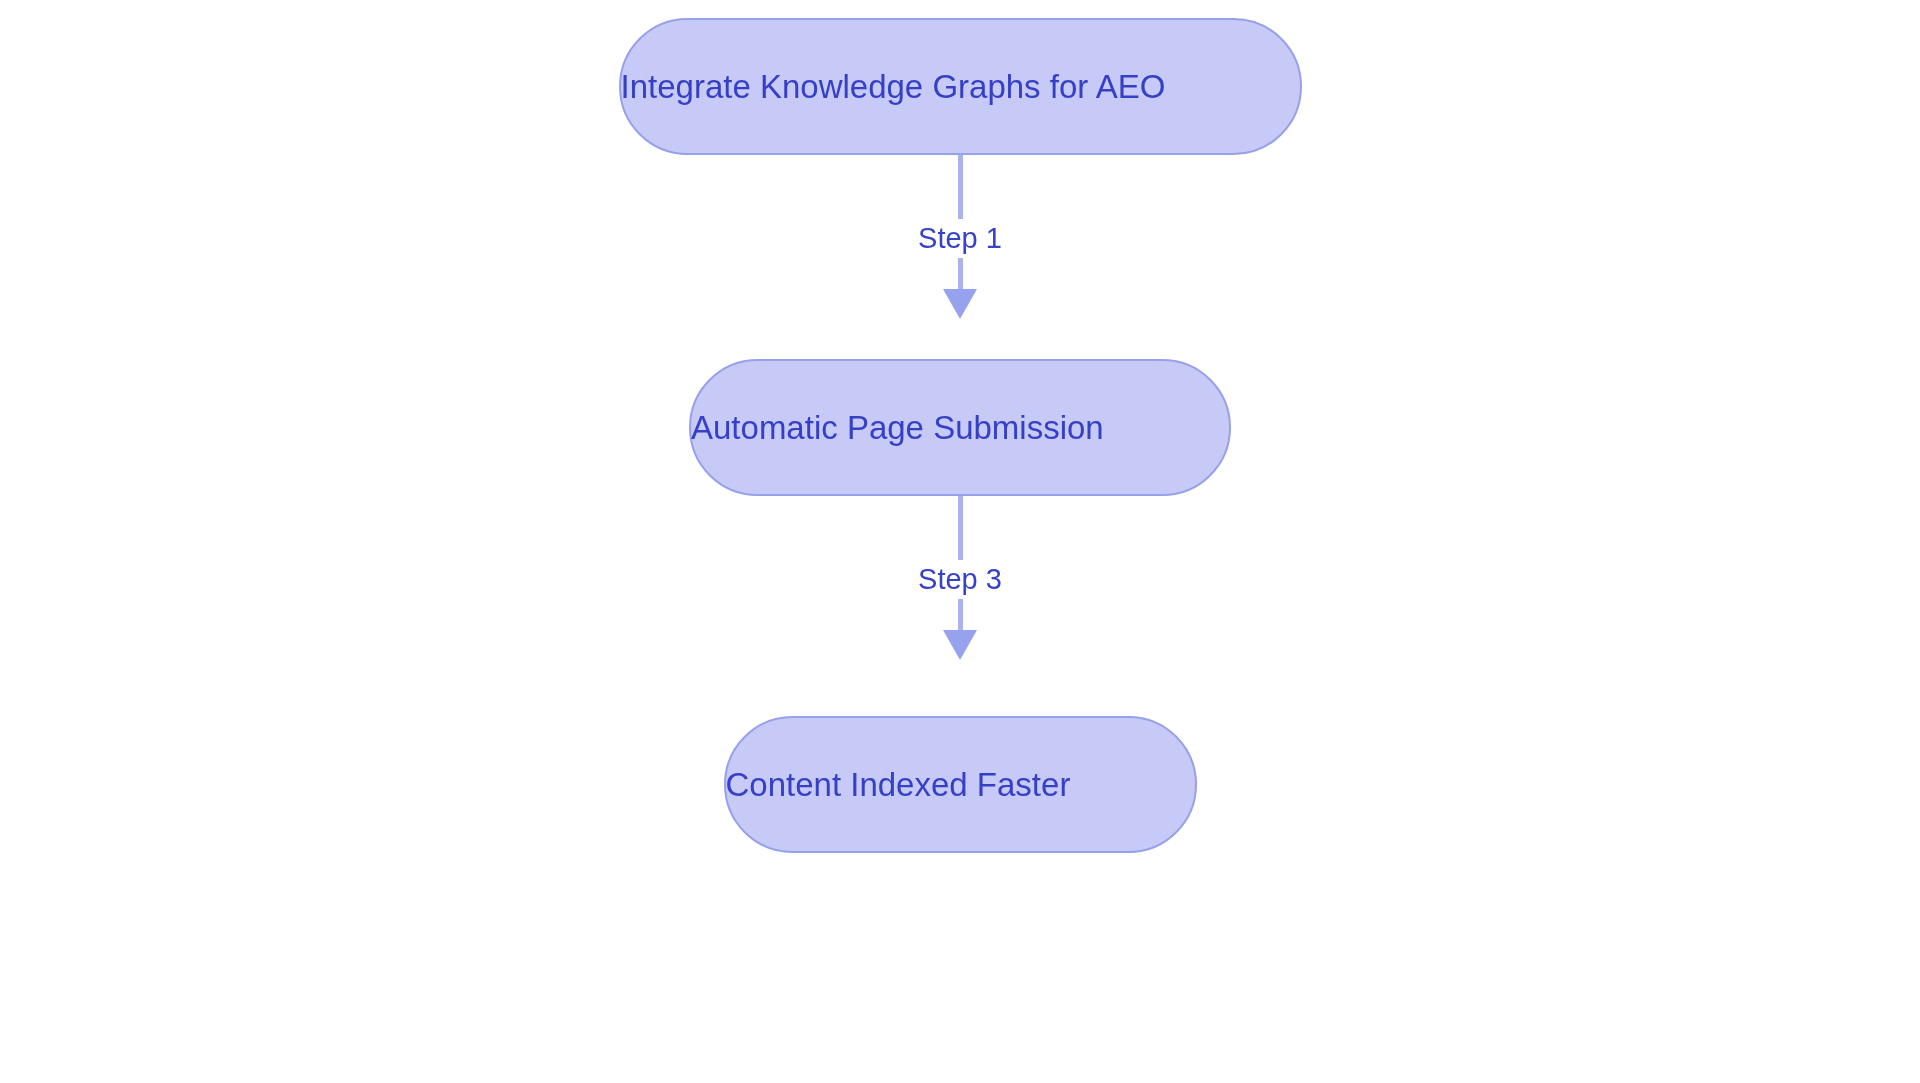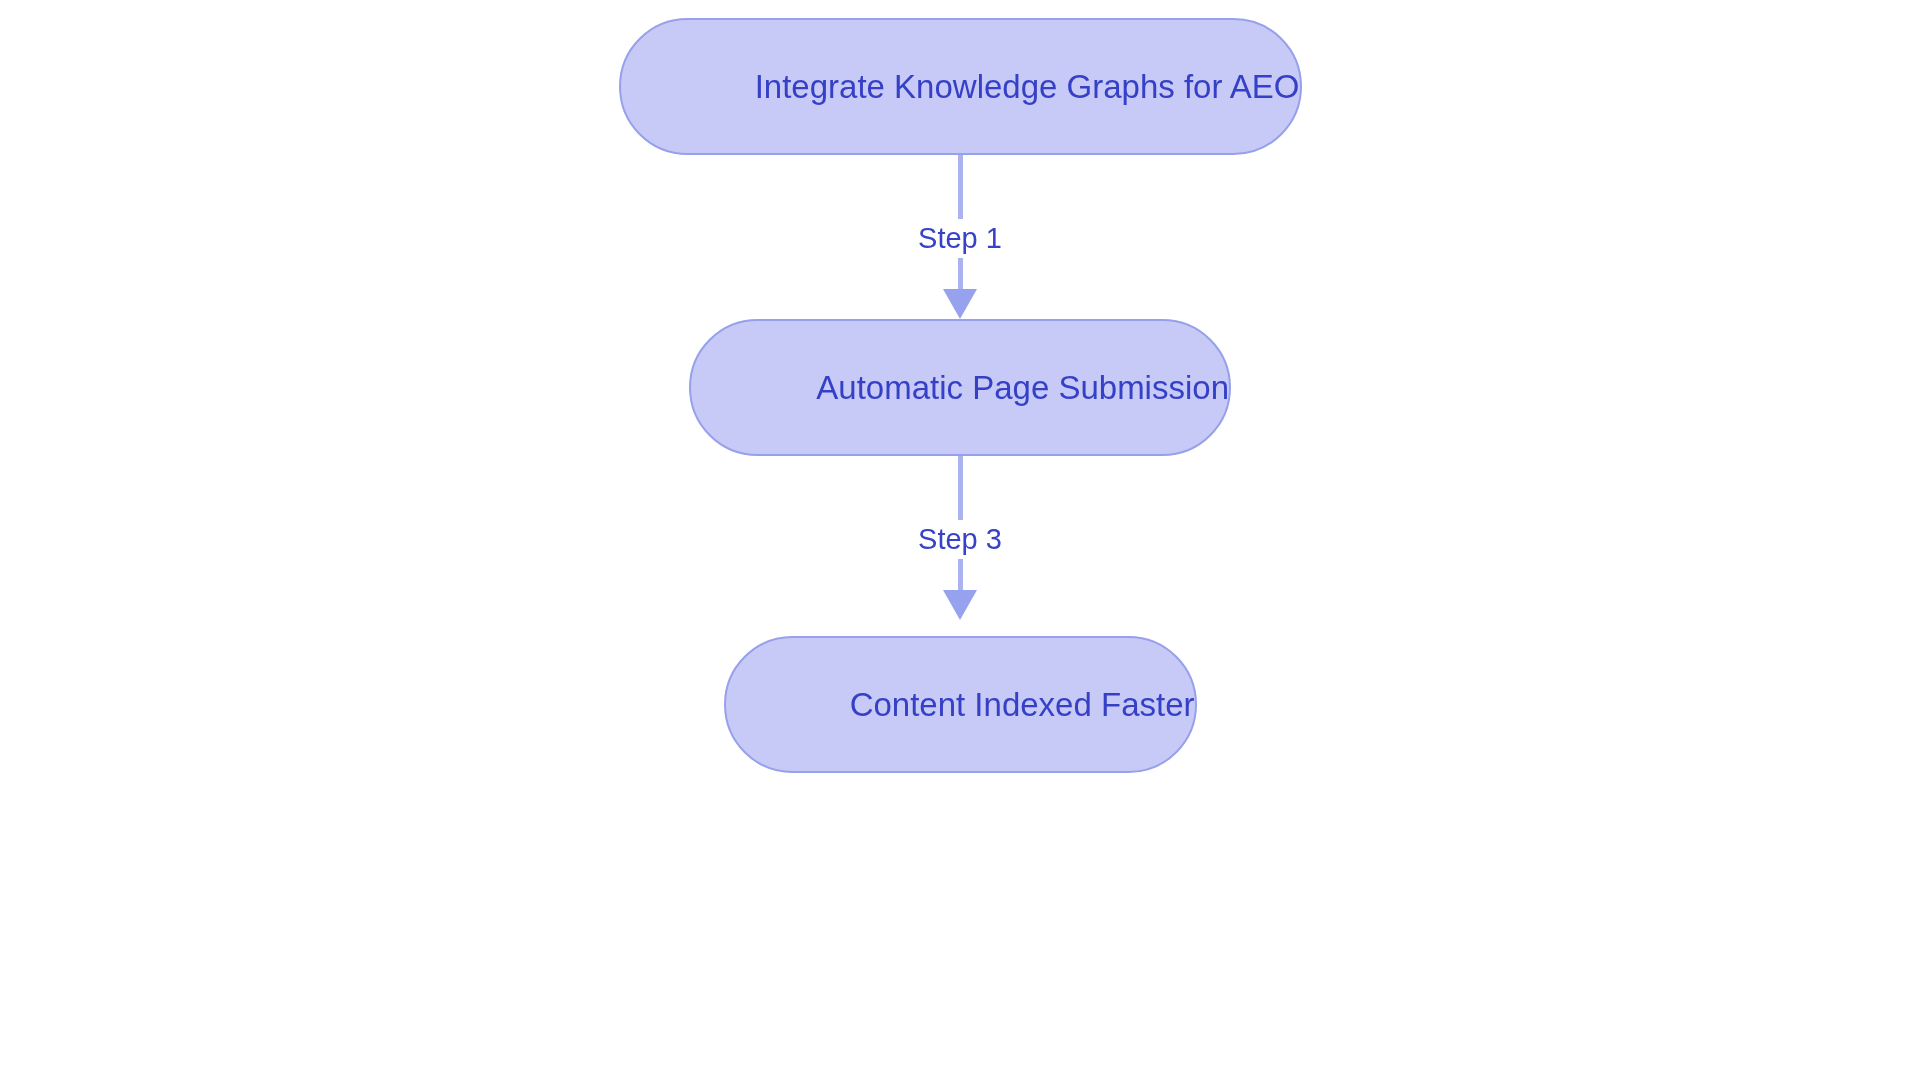--- a/index.html
+++ b/index.html
@@ -21,32 +21,32 @@
     overflow: hidden;
   }
   .flow-node {
     height: 137px;
     box-sizing: border-box;
     background: #c7caf6;
     border: 2px solid #97a0ea;
     border-radius: 69px;
     display: flex;
     align-items: center;
-    justify-content: flex-end;
+    justify-content: flex-start;
     color: #3540c6;
     font-size: 33px;
     white-space: nowrap;
     flex-shrink: 0;
   }
   .n1 { width: 683px; }
   .n2 { width: 458px; }
   .n3 { width: 542px; }
   .n4 { width: 473px; margin-top: 16px; }
   .connector {
-    height: 164px;
+    height: 204px;
     display: flex;
     flex-direction: column;
     align-items: center;
     flex-shrink: 0;
   }
   .connector .line-top {
     width: 5px;
     height: 64px;
     background: #aab3f0;
   }

